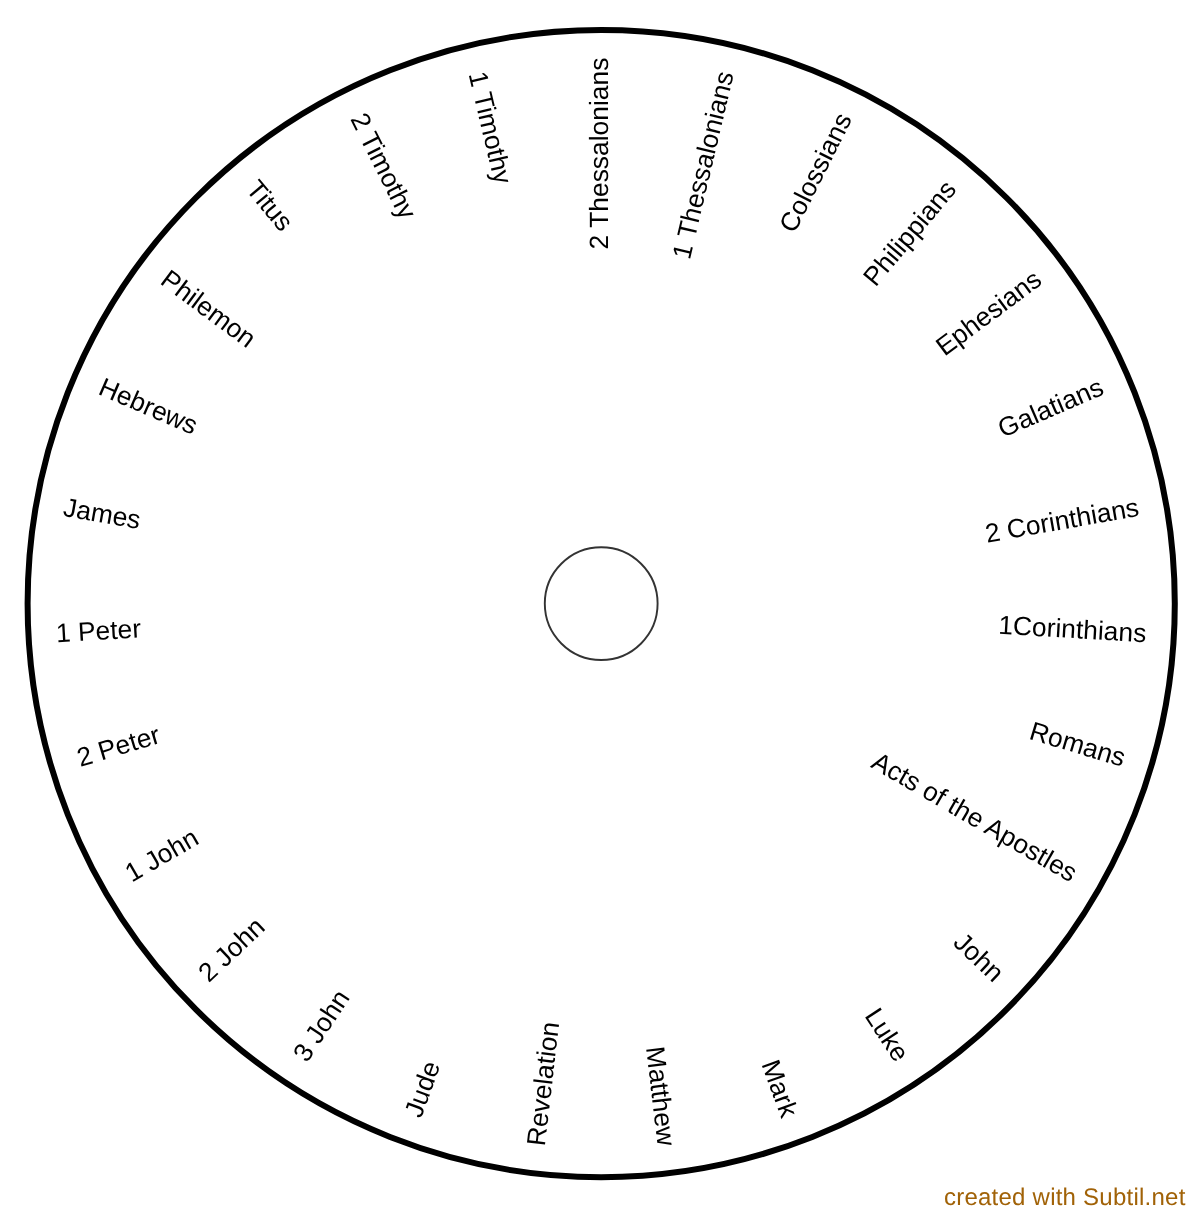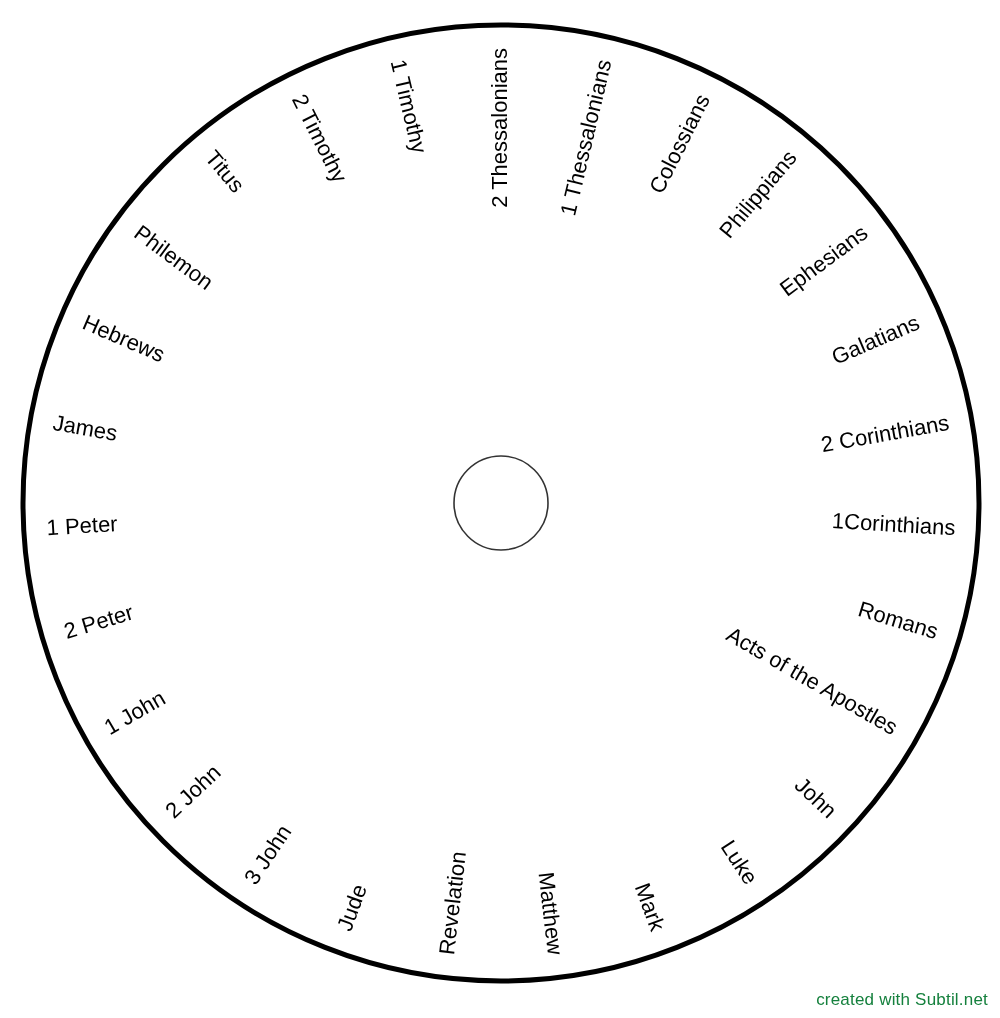--- a/index.html
+++ b/index.html
@@ -46,22 +46,22 @@
     font-family: "Liberation Sans", sans-serif;
     font-size: 22px;
     fill: #000000;
     white-space: pre;
   }
   #footer-credit {
     position: absolute;
     right: 12px;
     bottom: 8px;
     font-family: "Liberation Sans", sans-serif;
-    font-size: 17px;
-    color: #15803d;
+    font-size: 20px;
+    color: #a16207;
     letter-spacing: 0.2px;
     user-select: none;
   }
 </style>
 </head>
 <body>
 
 <div id="chart-root">
   <svg id="wheel" viewBox="0 0 1000 1018" xmlns="http://www.w3.org/2000/svg">
     <g id="spokes-layer">

